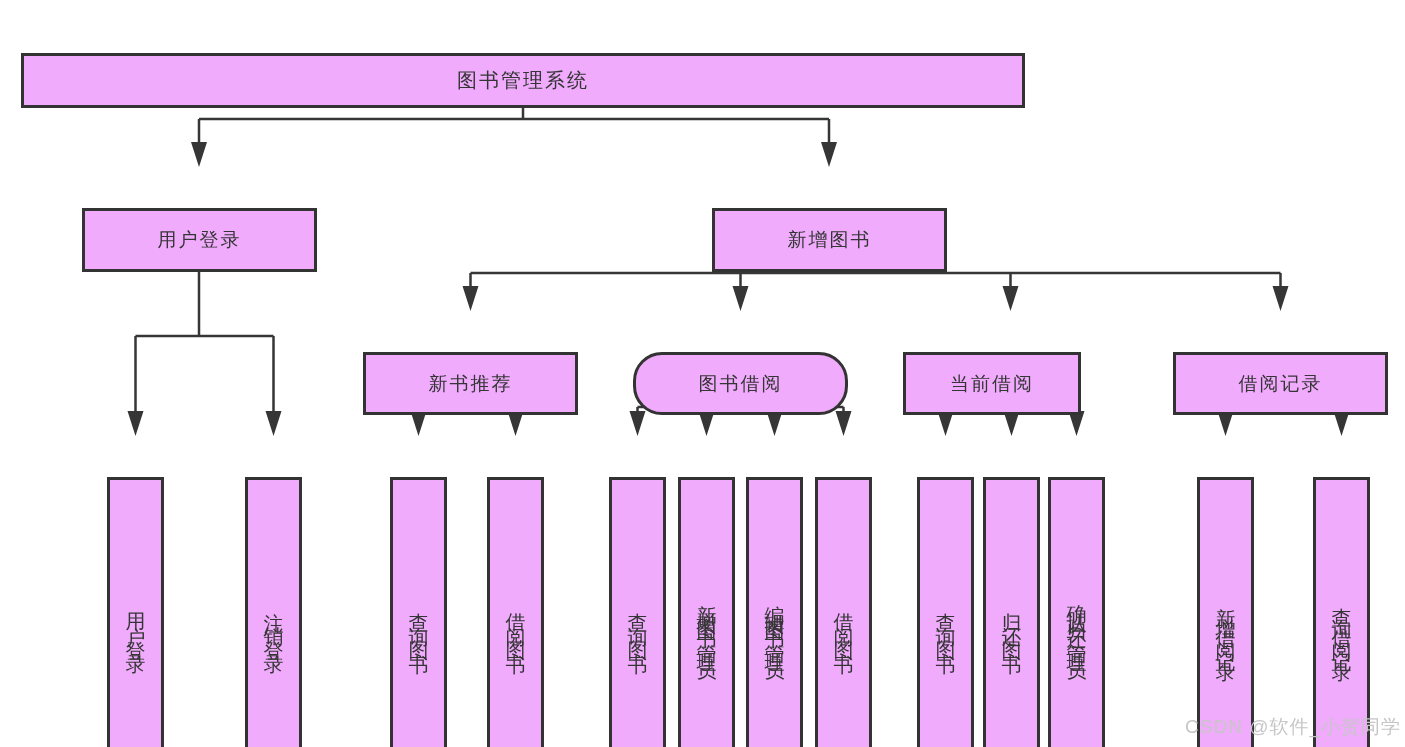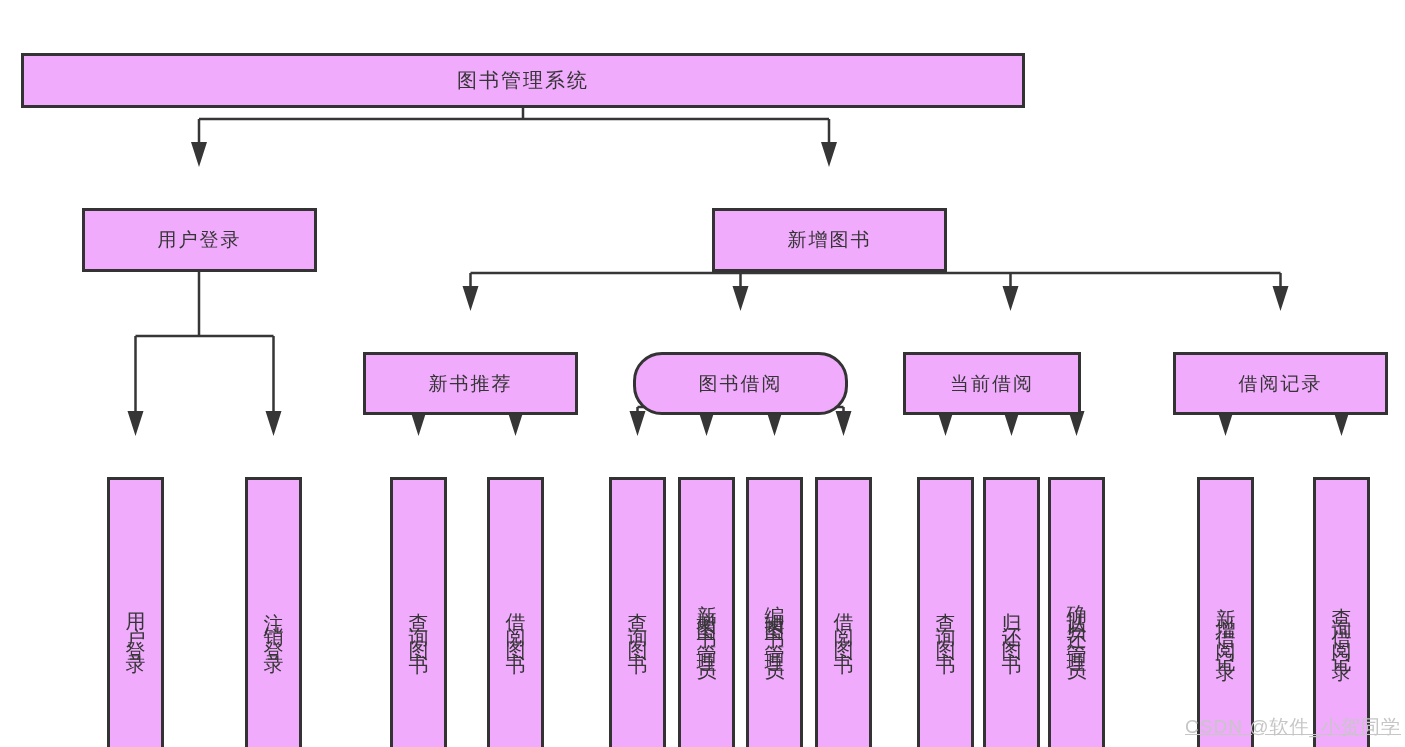--- a/index.html
+++ b/index.html
@@ -60,21 +60,20 @@
   .ls-long { letter-spacing: 8px; }
   .watermark {
     position: absolute;
     right: 4px;
     top: 714px;
     font-size: 19px;
     color: #c6c6c6;
     letter-spacing: 1px;
     z-index: 3;
     white-space: nowrap;
-    text-decoration: underline;
   }
 </style>
 </head>
 <body>
 
 <div class="canvas">
 
   <svg class="wires" width="1405" height="747" viewBox="0 0 1405 747" xmlns="http://www.w3.org/2000/svg">
     <path class="line" d="
       M523,68 L523,119

